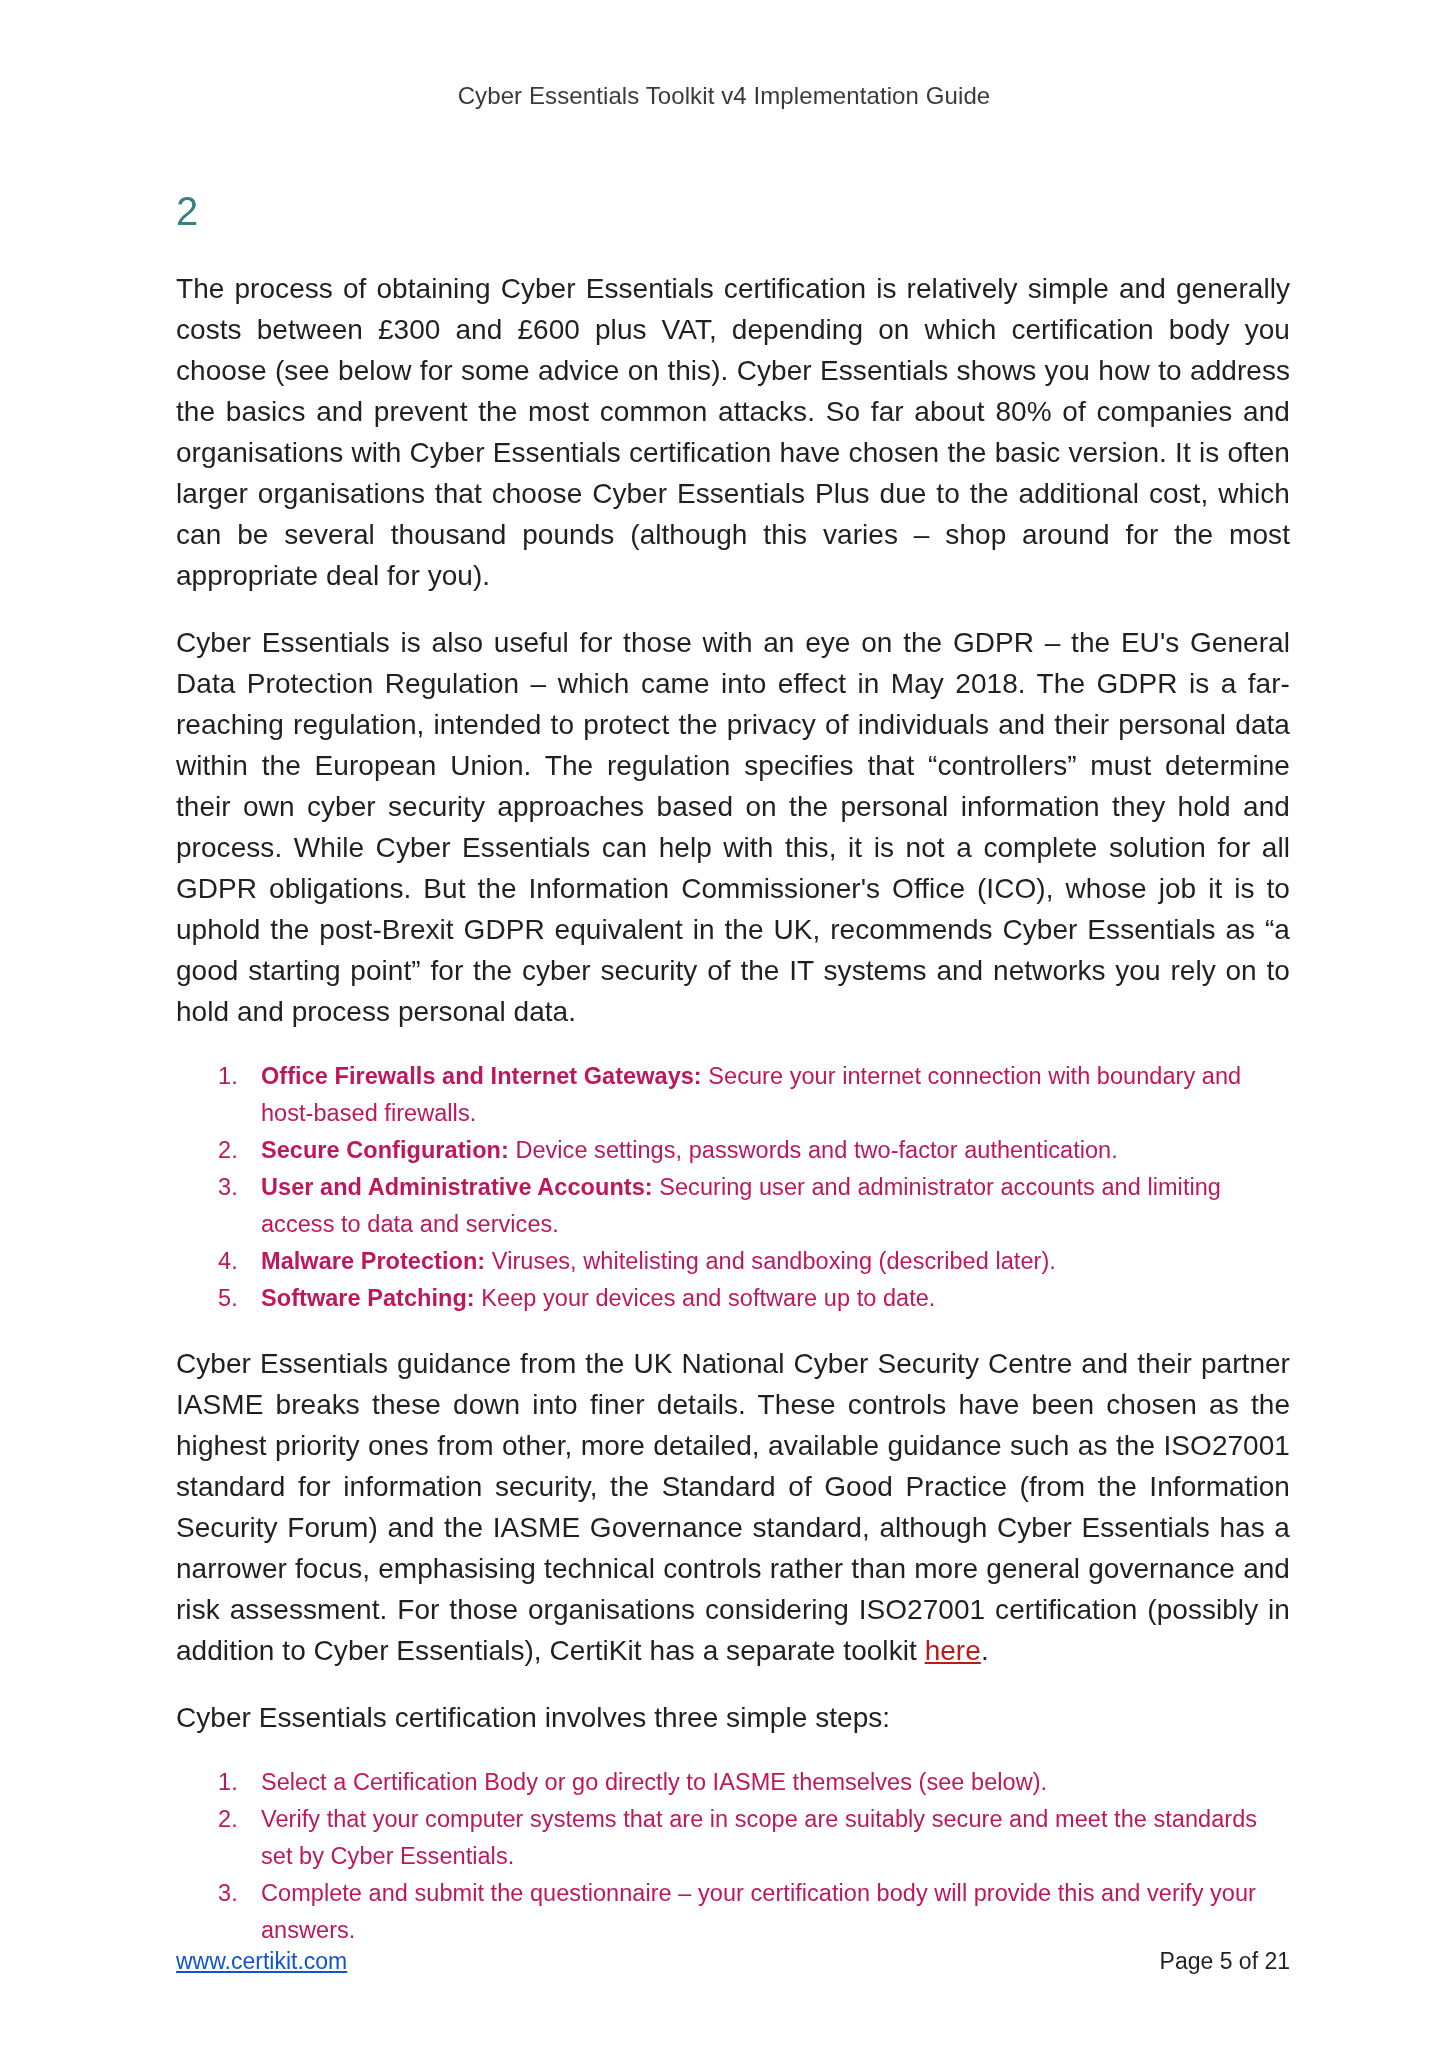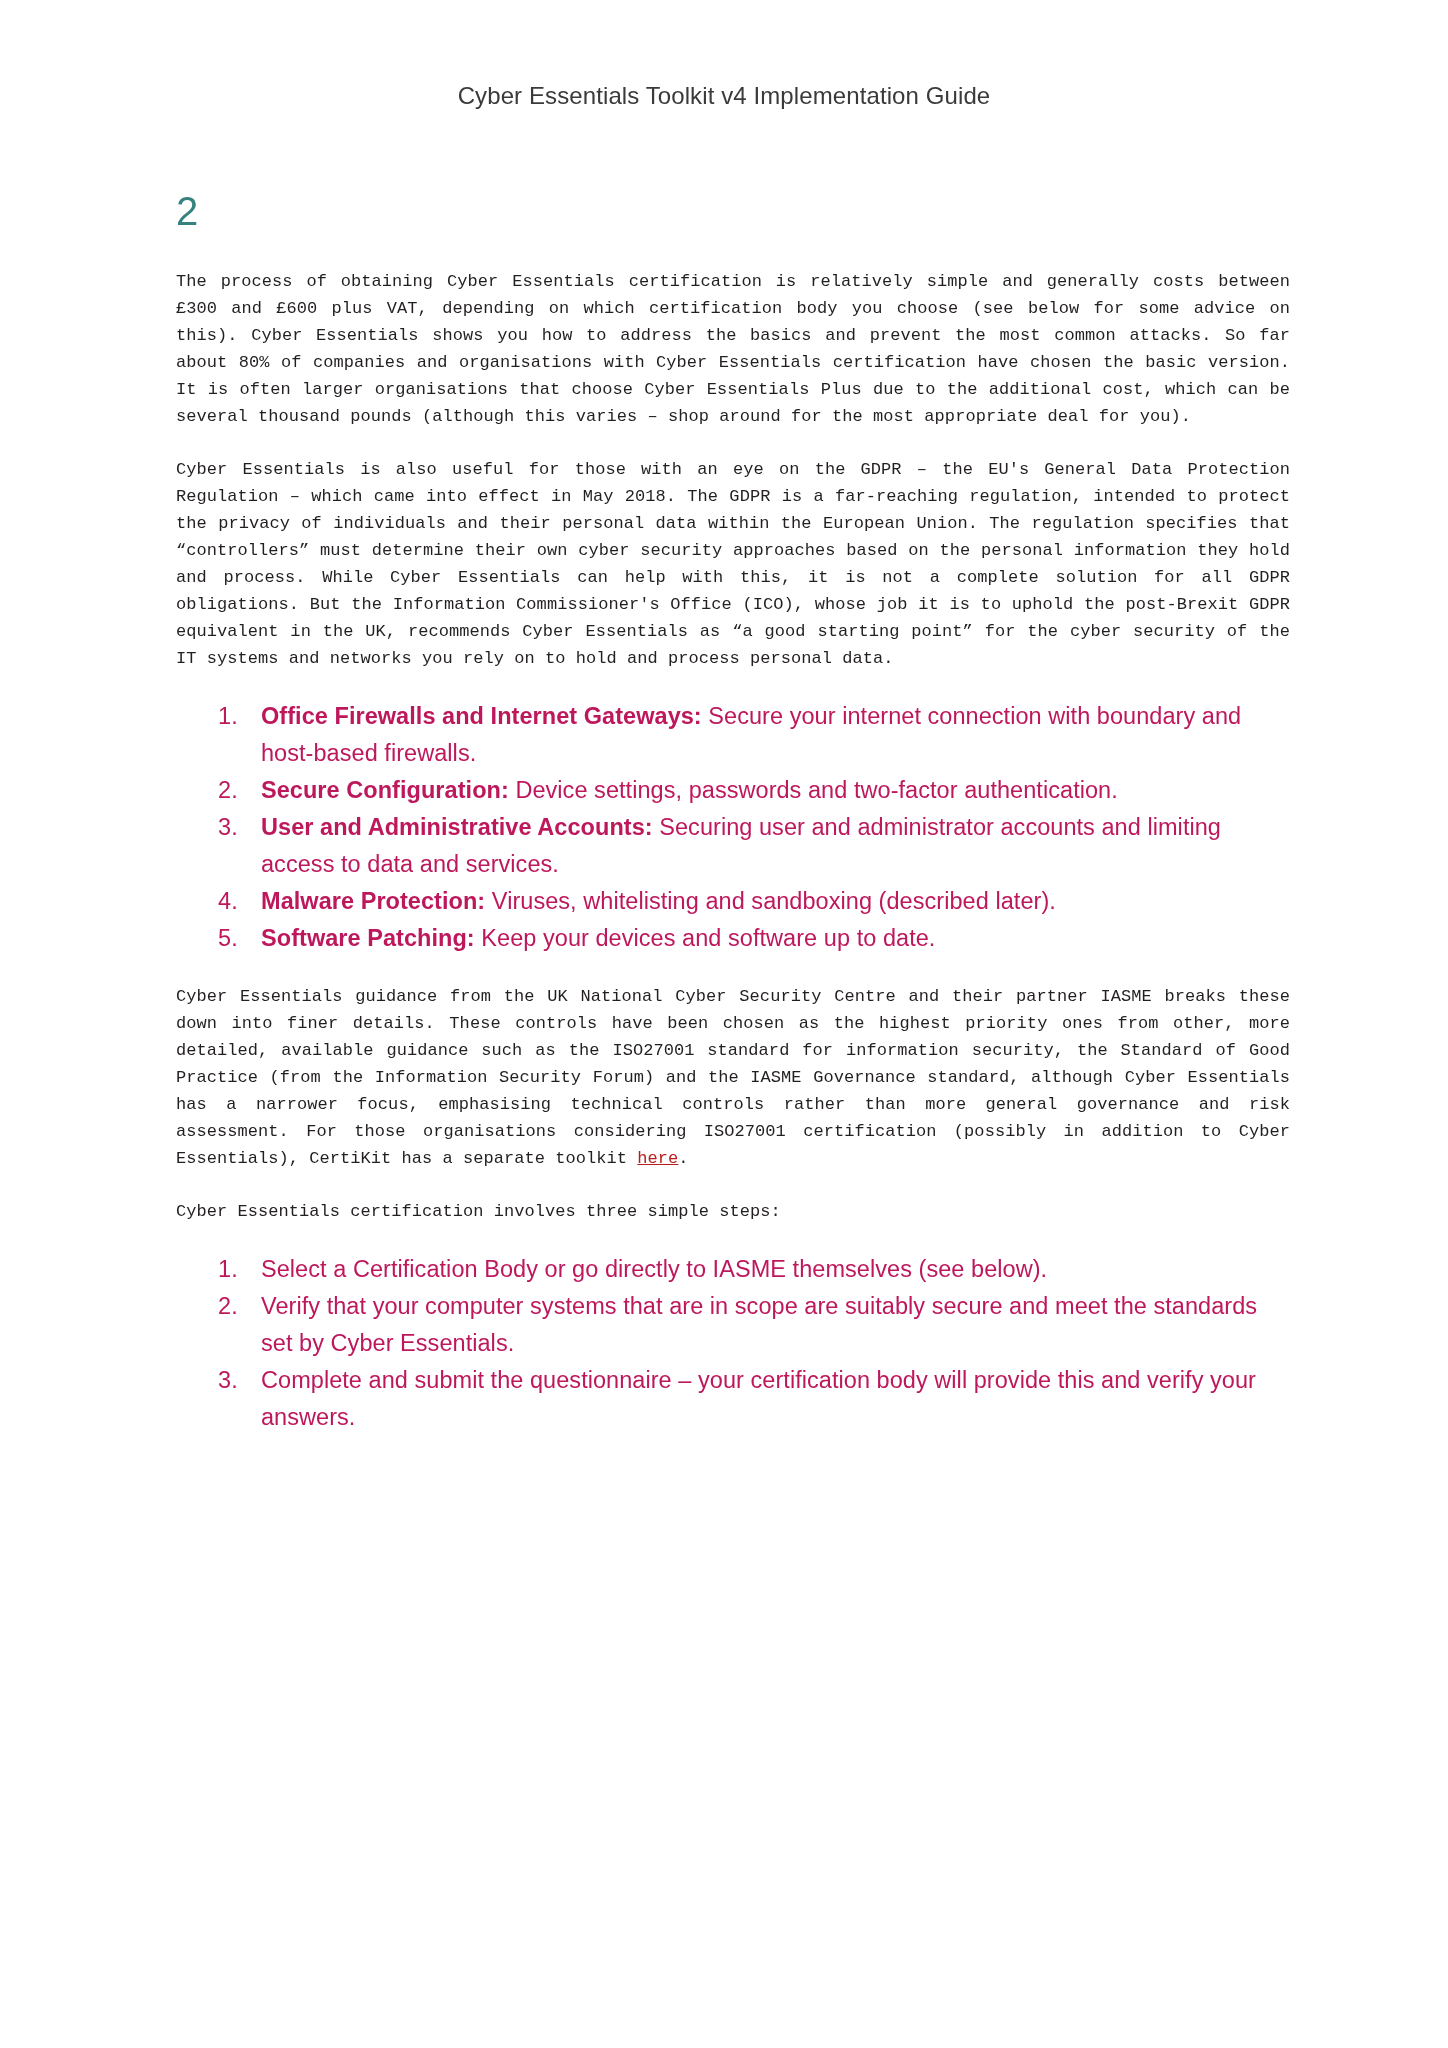--- a/index.html
+++ b/index.html
@@ -44,28 +44,27 @@
     margin: 0 0 34px 0;
     letter-spacing: 0.2px;
     line-height: 1.12;
     display: flex;
   }
   h1.section-heading .num {
     display: inline-block;
     min-width: 51px;
   }
   p.body-text {
-    font-size: 17px;
-    line-height: 27px;
+    font-size: 28px;
+    line-height: 41px;
     margin: 0 0 26px 0;
     color: #231f20;
     text-align: justify;
     text-justify: inter-word;
     letter-spacing: 0.05px;
-    font-family: Liberation Mono, monospace;
   }
   ol.num-list {
     list-style: none;
     margin: 0 0 26px 0;
     padding: 0 0 0 0;
     counter-reset: li;
   }
   ol.num-list > li {
     position: relative;
     font-size: 23.5px;
@@ -147,14 +146,18 @@
     <p class="body-text">Cyber Essentials certification involves three simple steps:</p>
 
     <ol class="num-list steps">
       <li>Select a Certification Body or go directly to IASME themselves (see below).</li>
       <li>Verify that your computer systems that are in scope are suitably secure and meet the standards set by Cyber Essentials.</li>
       <li>Complete and submit the questionnaire – your certification body will provide this and verify your answers.</li>
     </ol>
 
   </div>
 
+  <div class="footer">
+    <a href="#">www.certikit.com</a>
+    <span class="page-num">Page 5 of 21</span>
+  </div>
 
 </div>
 
 </body></html>

